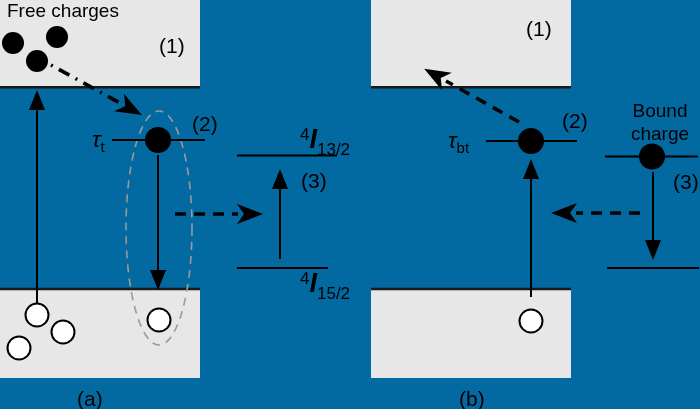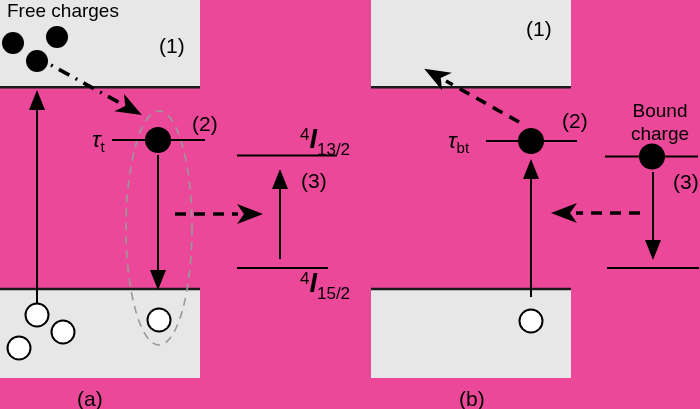--- a/index.html
+++ b/index.html
@@ -1,20 +1,20 @@
 <!DOCTYPE html>
 <html><head>
 <meta charset="utf-8">
 <style>
   html, body { margin: 0; padding: 0; background: #ffffff; }
   .fig {
     position: relative;
     width: 700px;
     height: 409px;
-    background: #ec4899;
+    background: #0369a1;
     font-family: "Liberation Sans", sans-serif;
   }
   svg text {
     font-family: "Liberation Sans", sans-serif;
     fill: #000000;
   }
   .lbl  { font-size: 21px; }
   .txt  { font-size: 19px; }
   .tau  { font-size: 23px; font-style: italic; }
   .tsub { font-size: 15px; font-style: normal; }

